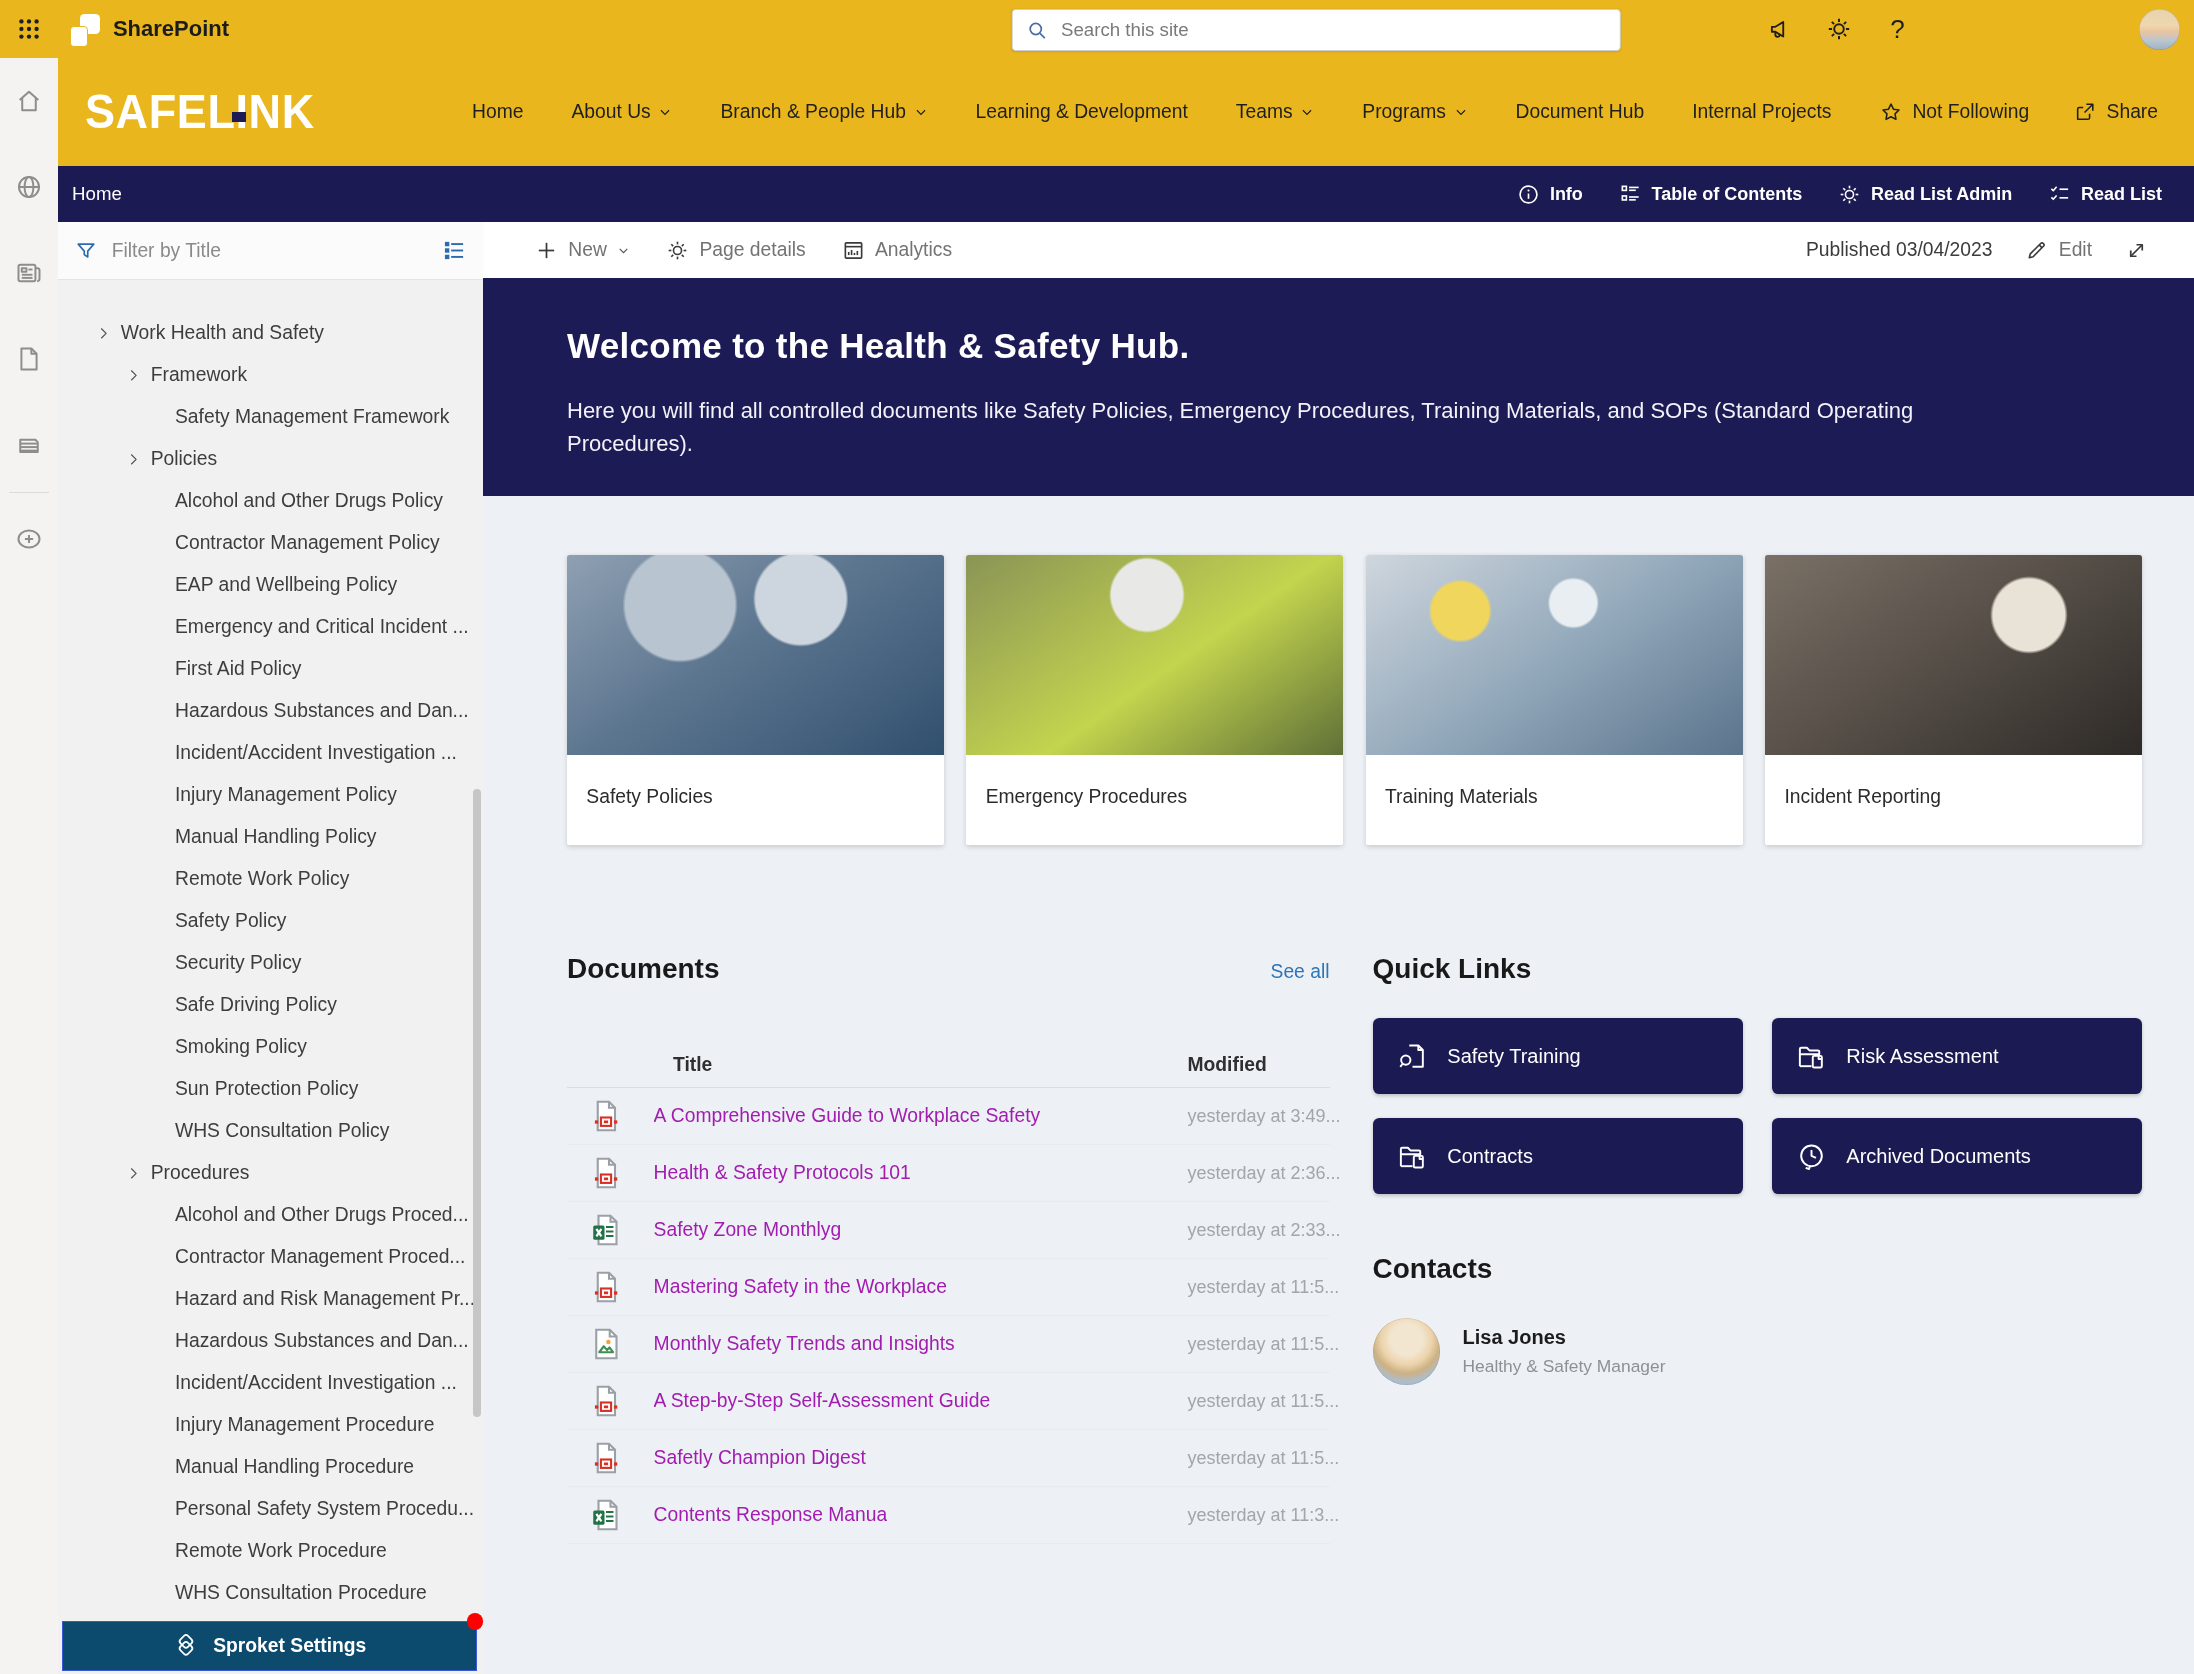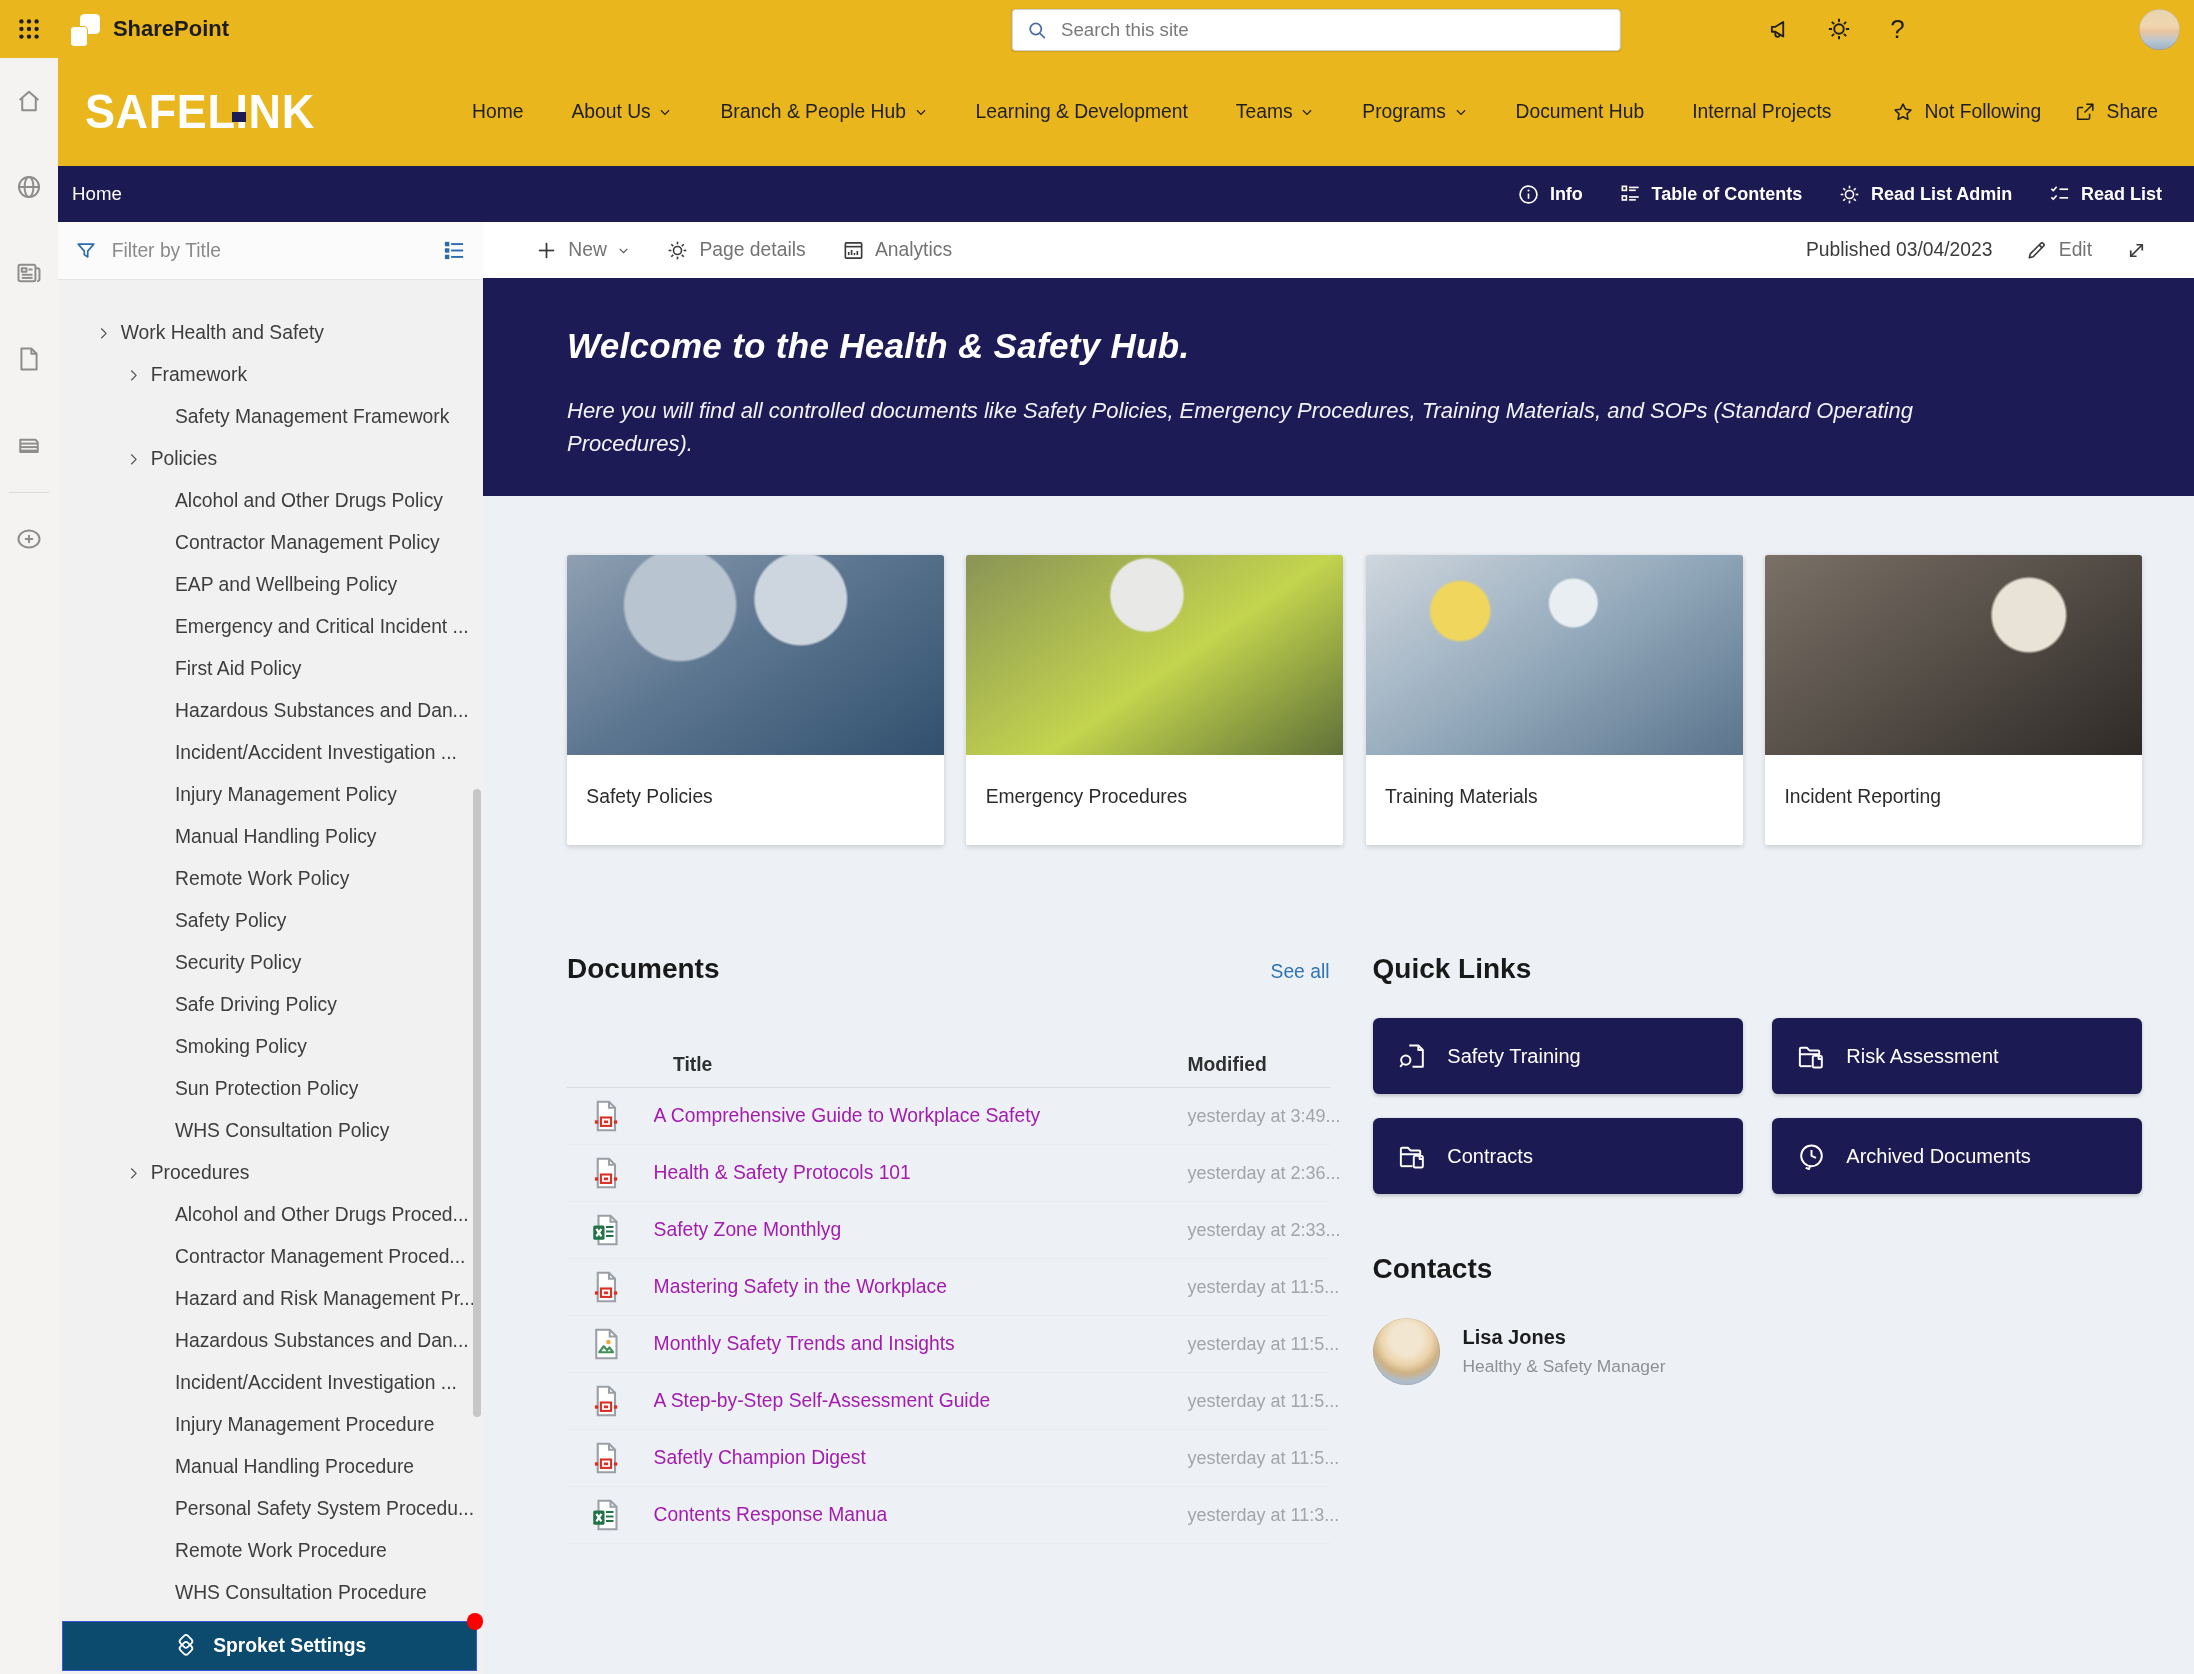--- a/index.html
+++ b/index.html
@@ -35,21 +35,21 @@
   .rail-ic svg{width:28px;height:28px;}
   .rail-div{height:0.6px;background:#dcdbd9;margin:3.9px 9px;}
   
   #siteheader{position:absolute;left:58px;top:58px;right:0;height:108px;background:#EAB61E;display:flex;align-items:center;}
   .brand{margin-left:27px;position:relative;width:303px;}
   .brand .brand-text{font-size:45px;font-weight:800;color:#fff;letter-spacing:0.6px;transform:scaleY(1.08);transform-origin:left center;}
   .brand .notch{position:absolute;left:147px;top:26px;width:14px;height:10.3px;background:#1D1B55;}
   .mainnav{display:flex;align-items:center;gap:48px;margin-left:84px;}
   .nav-item{display:flex;align-items:center;gap:7.7px;font-size:19.3px;color:#1f1f1f;cursor:pointer;white-space:nowrap;}
   .nav-item .chev svg{width:14px;height:14px;color:#1f1f1f;}
-  .header-right{margin-left:auto;display:flex;align-items:center;gap:33px;padding-right:36px;}
+  .header-right{margin-left:auto;display:flex;align-items:center;gap:45px;padding-right:36px;}
   .hdr-act{display:flex;align-items:center;gap:10.3px;font-size:19.3px;color:#1f1f1f;cursor:pointer;white-space:nowrap;}
   .hdr-act svg{width:22px;height:22px;}
   
   #cmdbar{position:absolute;left:58px;top:166px;right:0;height:56px;background:#1C1A52;display:flex;align-items:center;color:#fff;}
   .crumb{font-size:18.7px;margin-left:14px;cursor:pointer;}
   .cmd-right{margin-left:auto;display:flex;align-items:center;gap:36px;padding-right:32px;}
   .cmd-act{display:flex;align-items:center;gap:9.7px;font-size:18px;font-weight:700;cursor:pointer;white-space:nowrap;}
   .cmd-ic{width:23px;height:23px;}
   .cmd-ic svg{width:23px;height:23px;display:none;color:#fff;}
   .cmd-ic[data-icon="info"] .g-info{display:block}
@@ -78,21 +78,21 @@
   
   #main{position:absolute;left:483px;top:222px;right:0;bottom:0;background:#fff;overflow:hidden;}
   #toolbar{height:56px;display:flex;align-items:center;background:#fff;}
   .tool-left{display:flex;align-items:center;gap:36px;padding-left:52px;}
   .toolbtn{display:flex;align-items:center;gap:10.3px;font-size:19.3px;color:#737373;cursor:pointer;white-space:nowrap;}
   .toolbtn svg{width:23px;height:23px;color:#3b3a39;}
   .toolbtn .small-chev svg{width:13px;height:13px;color:#555;}
   .tool-right{margin-left:auto;display:flex;align-items:center;gap:33px;padding-right:46px;}
   .published{font-size:19.3px;color:#3c3c3c;}
   
-  #hero{height:218px;background:#1D1B55;padding:48px 129px 0 84px;box-sizing:border-box;font-style:italic;}
+  #hero{height:218px;background:#1D1B55;padding:48px 129px 0 84px;box-sizing:border-box;}
   #hero h1{margin:0;font-size:35px;font-weight:800;color:#fff;letter-spacing:0.3px;}
   #hero p{margin:28px 0 0 0;font-size:22px;line-height:1.5;color:#f2f2f8;max-width:1468px;}
   
   #content{position:absolute;left:0;right:0;top:274px;bottom:0;background:#EDF1F5;padding:59px 52px 0 84px;box-sizing:border-box;}
   .cards{display:flex;gap:22.5px;}
   .card{width:377px;background:#fff;border-radius:2.6px;box-shadow:0 1.3px 5.2px rgba(0,0,0,.16);overflow:hidden;cursor:pointer;}
   .card-img{height:200px;}
   .card-img[data-img="policies"]{background:radial-gradient(circle at 30% 25%,#b8c4cf 0 18%,transparent 19%),radial-gradient(circle at 62% 22%,#cdd6de 0 16%,transparent 17%),linear-gradient(145deg,#8fa0b2 0%,#5d7690 45%,#31506e 100%);}
   .card-img[data-img="emergency"]{background:radial-gradient(circle at 48% 20%,#e8e8e6 0 14%,transparent 15%),linear-gradient(145deg,#8a9456 0%,#c3d44e 55%,#5f7038 100%);}
   .card-img[data-img="training"]{background:radial-gradient(circle at 25% 28%,#f0d65c 0 9%,transparent 10%),radial-gradient(circle at 55% 24%,#e8eef2 0 9%,transparent 10%),linear-gradient(145deg,#cfd6dd 0%,#93a9bb 50%,#5b748c 100%);}

